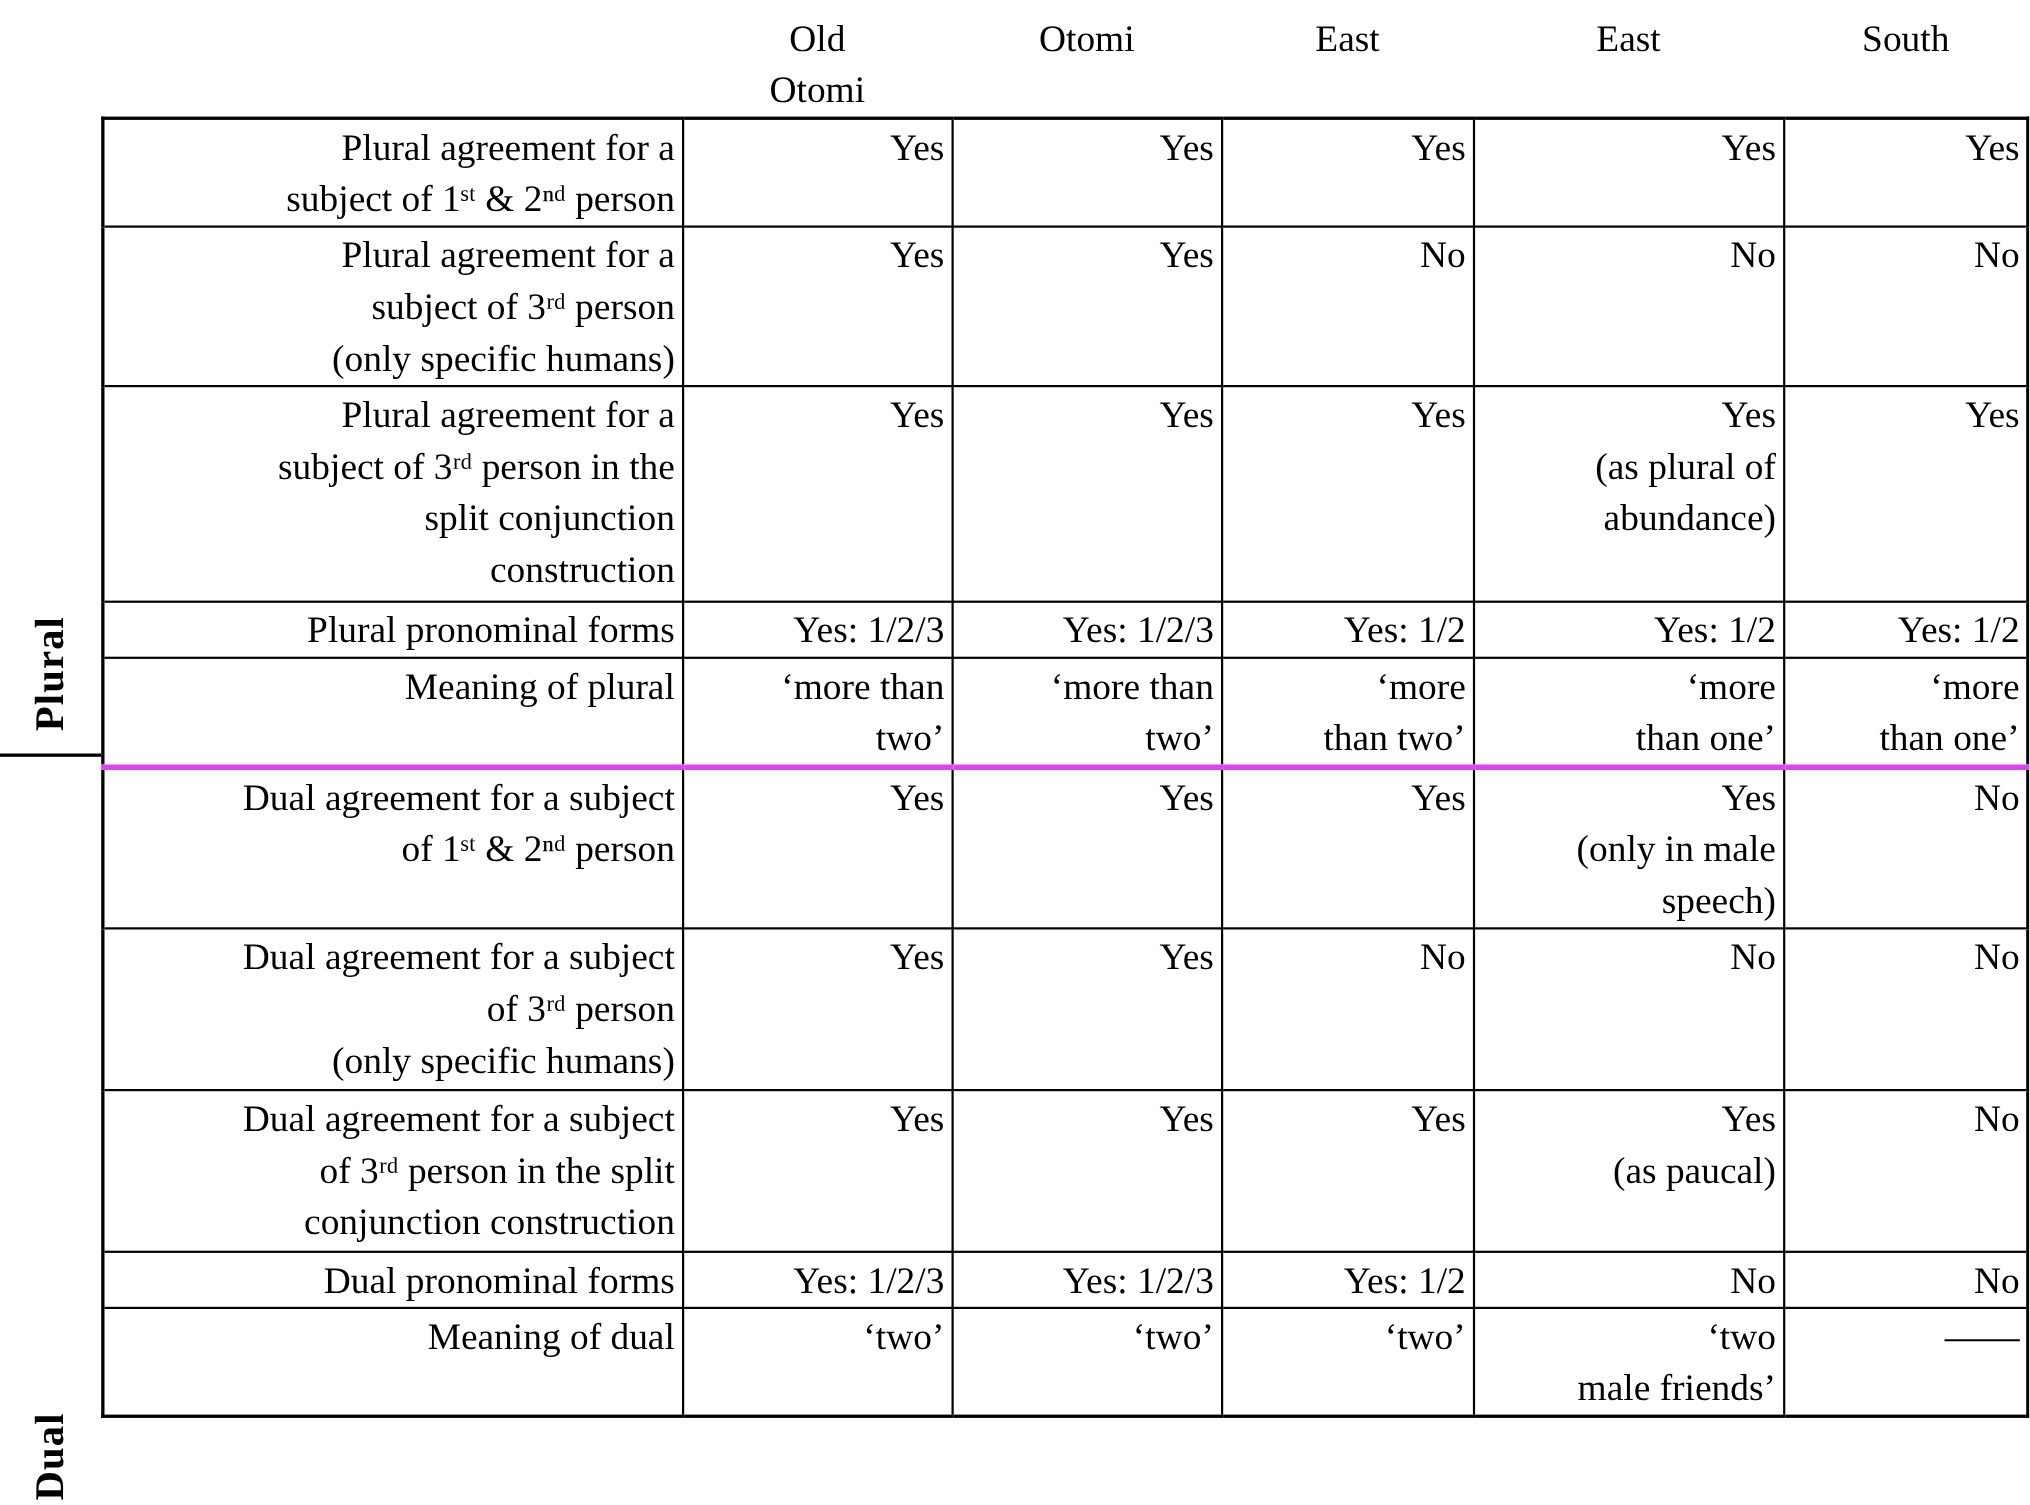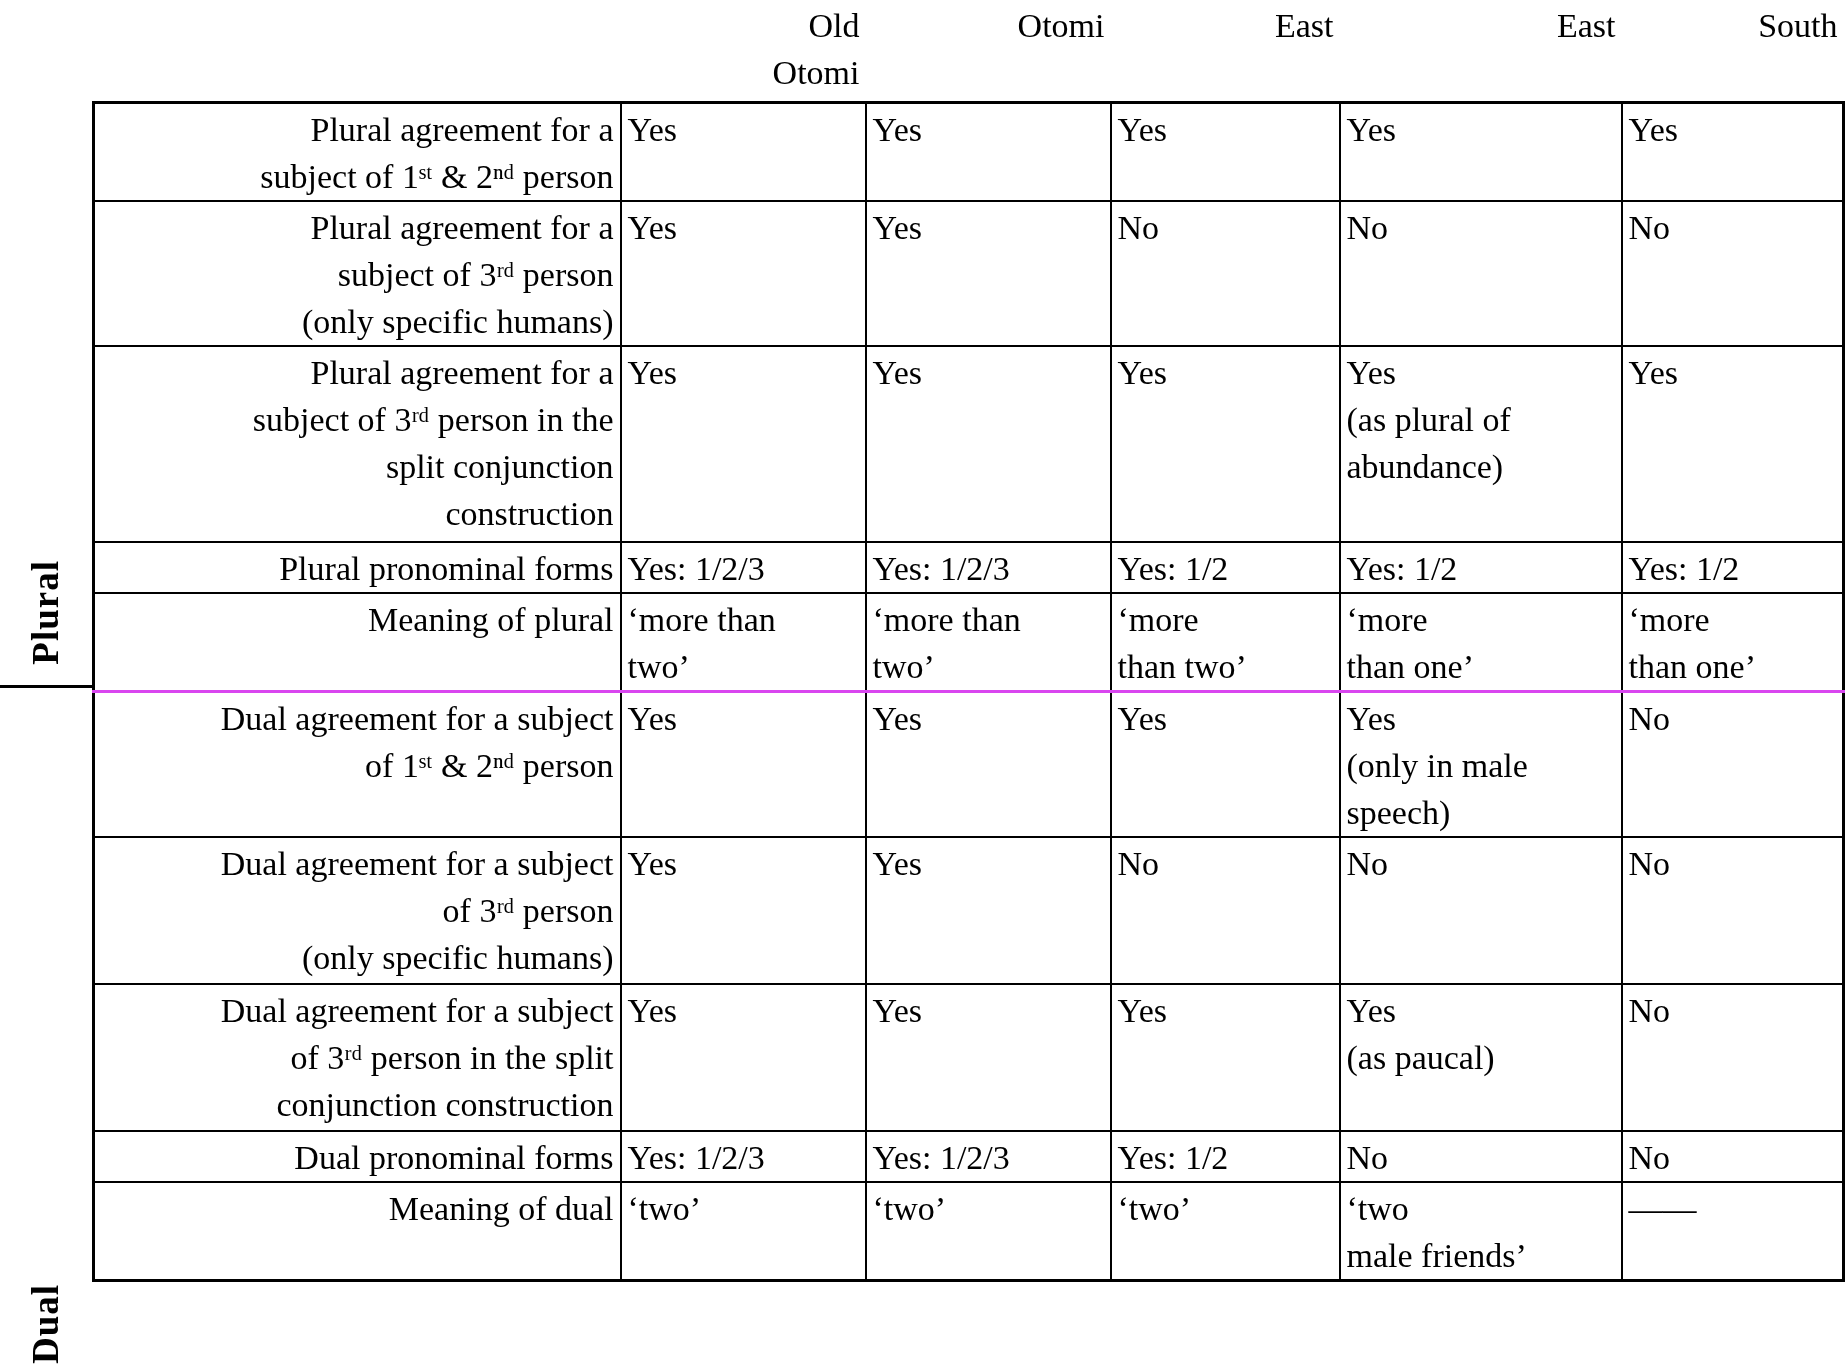--- a/index.html
+++ b/index.html
@@ -23,36 +23,36 @@
   .grid td {
     vertical-align: top;
     white-space: pre-line;
     font-size: 34px;
     line-height: 47px;
     padding: 2px 6px 0 6px;
     overflow: hidden;
   }
   .grid tr.hdr td {
     border: none;
-    text-align: right;
-    padding-top: 2px;
+    text-align: center;
+    padding-top: 12px;
   }
   .grid td.lbl {
     text-align: right;
     padding-left: 20px;
     border: 2px solid #000;
     border-left: 3px solid #000;
   }
   .grid td.val {
-    text-align: left;
+    text-align: right;
     border: 2px solid #000;
   }
   .grid td.last { border-right: 3px solid #000; }
   .grid tr.top td.lbl, .grid tr.top td.val { border-top: 3px solid #000; }
-  .grid tr.gsep td.lbl, .grid tr.gsep td.val { border-bottom: 3px solid #d946ef; }
+  .grid tr.gsep td.lbl, .grid tr.gsep td.val { border-bottom: 5px solid #d946ef; }
   .grid tr.bot td.lbl, .grid tr.bot td.val { border-bottom: 3px solid #000; }
   tr.h102 { height: 102px; }
   tr.h95  { height: 95px; }
   tr.h145 { height: 145px; }
   tr.h196 { height: 196px; }
   tr.h51  { height: 51px; }
   tr.h98  { height: 98px; }
   tr.h96  { height: 96px; }
   tr.h147 { height: 147px; }
   .gutter-group {

